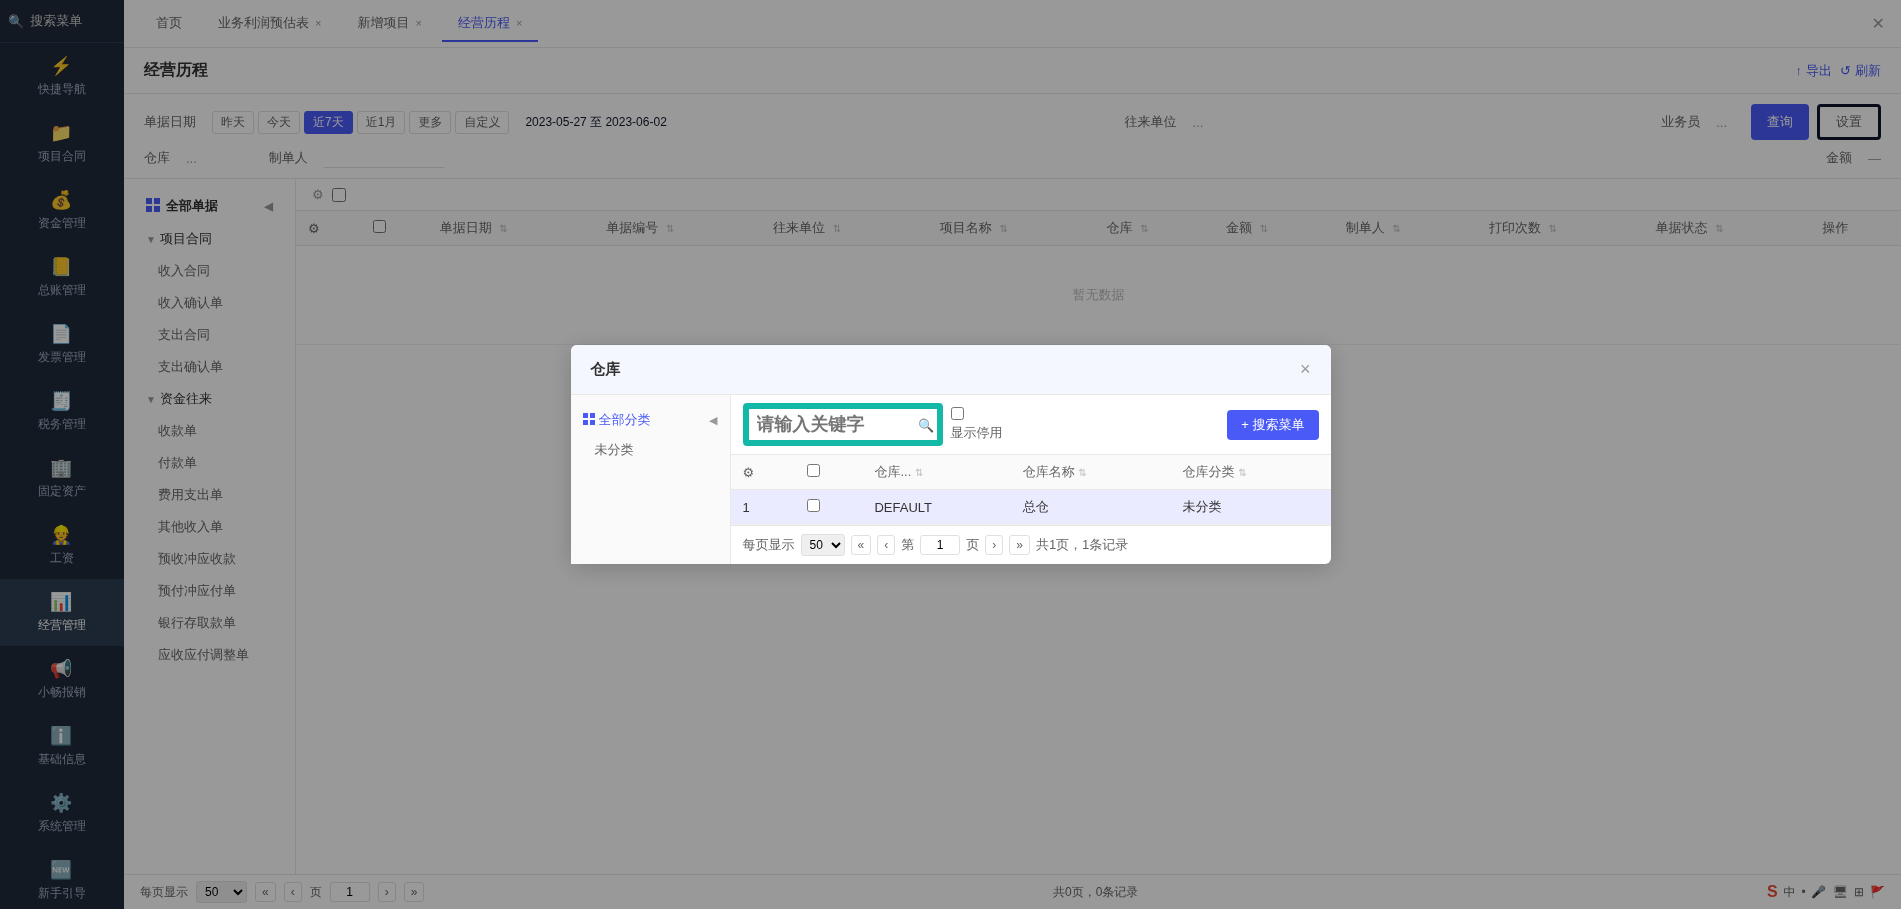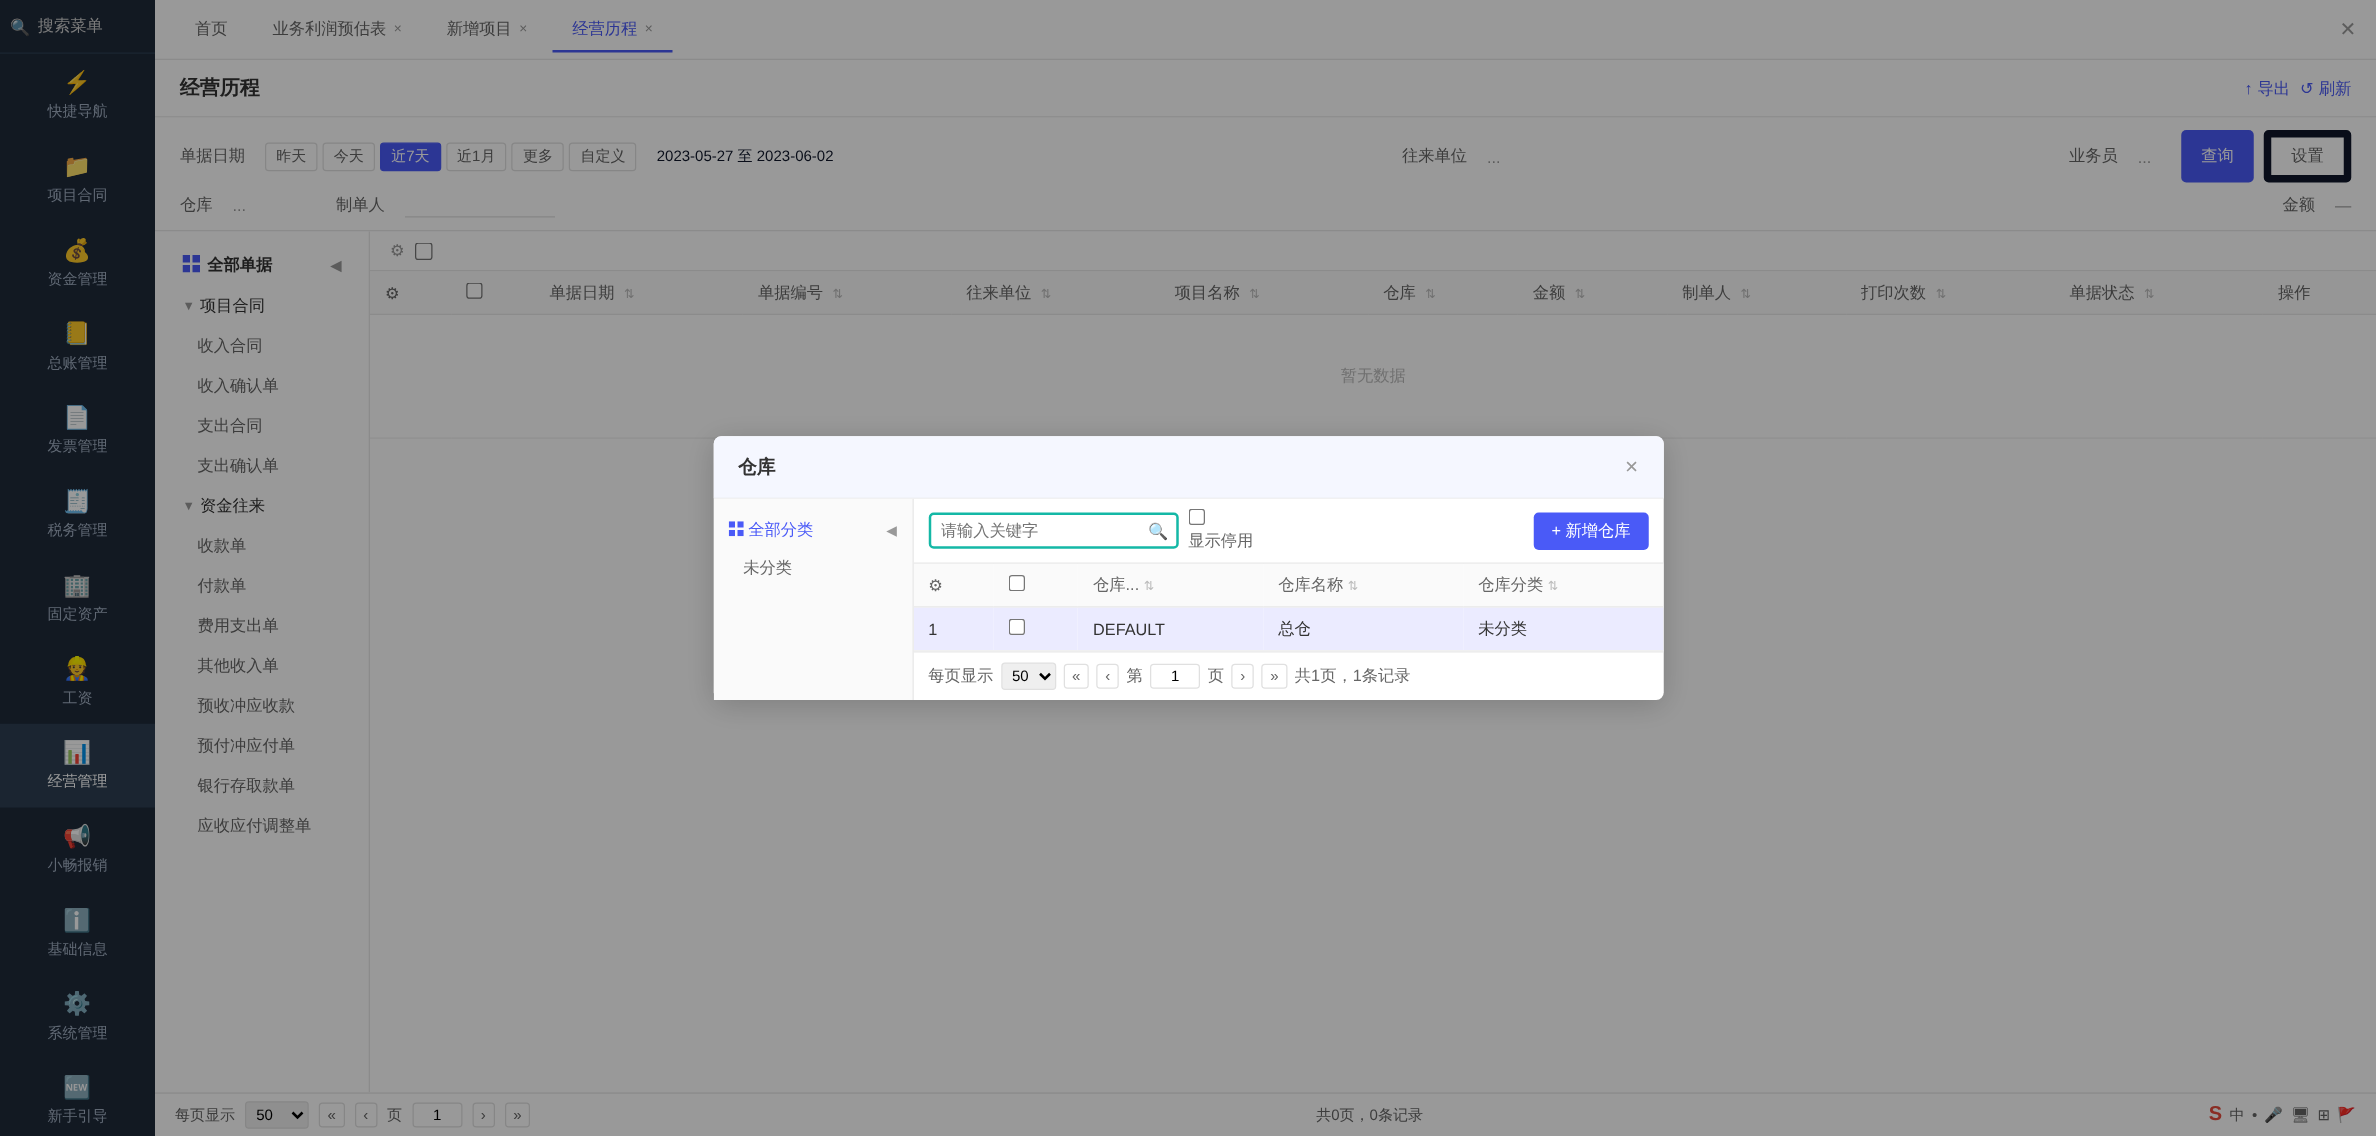--- a/index.html
+++ b/index.html
@@ -35,21 +35,21 @@
     
     .filter-area { background: #fff; padding: 10px 20px; border-bottom: 1px solid #e8e8e8; }
     .filter-row { display: flex; align-items: center; gap: 16px; margin-bottom: 8px; }
     .filter-label { font-size: 13px; color: #666; white-space: nowrap; }
     .date-btns { display: flex; gap: 4px; align-items: center; }
     .date-btn { padding: 2px 8px; font-size: 12px; border: 1px solid #e0e0e0; border-radius: 3px; cursor: pointer; background: #fff; color: #666; }
     .date-btn.active { background: #4a5af7; color: #fff; border-color: #4a5af7; }
     .date-range { font-size: 12px; color: #0f172a; }
     .filter-dots { color: #999; cursor: pointer; }
     .query-btn { background: #4a5af7; color: #fff; border: none; padding: 6px 16px; border-radius: 4px; cursor: pointer; font-size: 13px; }
-    .setting-btn { background: #fff; color: #666; border: 6px solid #0f172a; padding: 6px 16px; border-radius: 4px; cursor: pointer; font-size: 13px; }
+    .setting-btn { background: #fff; color: #666; border: 3px solid #0f172a; padding: 6px 16px; border-radius: 4px; cursor: pointer; font-size: 13px; }
 
     
     .filter-row3 { display: flex; align-items: center; gap: 16px; margin-top: 4px; }
 
     
     .content-area { display: flex; flex: 1; overflow: hidden; }
     .sub-sidebar { width: 172px; background: #fff; border-right: 1px solid #e8e8e8; padding: 10px 10px; overflow-y: auto; flex-shrink: 0; }
     .sub-sidebar-header { padding: 8px 12px; font-size: 13px; font-weight: 600; color: #333; display: flex; align-items: center; gap: 6px; }
     .sub-sidebar-item { padding: 7px 12px 7px 24px; font-size: 13px; color: #666; cursor: pointer; }
     .sub-sidebar-group { padding: 7px 12px; font-size: 13px; color: #333; cursor: pointer; display: flex; align-items: center; gap: 4px; }
@@ -78,21 +78,21 @@
     .modal { background: #fff; border-radius: 6px; width: 760px; max-height: 600px; display: flex; flex-direction: column; box-shadow: 0 4px 24px rgba(0,0,0,0.18); }
     .modal-header { padding: 14px 20px; border-bottom: 1px solid #e8e8e8; display: flex; align-items: center; justify-content: space-between; background: #f5f7ff; border-radius: 6px 6px 0 0; }
     .modal-title { font-size: 15px; font-weight: 600; color: #333; }
     .modal-close { cursor: pointer; color: #999; font-size: 18px; }
     .modal-body { display: flex; flex: 1; overflow: hidden; }
     .modal-left { width: 160px; border-right: 1px solid #e8e8e8; padding: 10px 0; background: #fafafa; flex-shrink: 0; }
     .modal-left-header { padding: 6px 12px; font-size: 13px; color: #4a5af7; font-weight: 500; display: flex; align-items: center; gap: 4px; cursor: pointer; }
     .modal-left-item { padding: 6px 12px 6px 24px; font-size: 13px; color: #666; cursor: pointer; }
     .modal-right { flex: 1; display: flex; flex-direction: column; overflow: hidden; }
     .modal-toolbar { padding: 8px 12px; display: flex; align-items: center; gap: 8px; border-bottom: 1px solid #e8e8e8; }
-    .modal-search { border: 2px solid #14b8a6; border-radius: 4px; padding: 5px 30px 5px 8px; font-size: 13px; width: 200px; outline: none; }
+    .modal-search { border: 6px solid #14b8a6; border-radius: 4px; padding: 5px 30px 5px 8px; font-size: 18px; width: 200px; outline: none; font-weight: bold; }
     .search-icon-wrap { position: relative; }
     .search-icon-inner { position: absolute; right: 8px; top: 50%; transform: translateY(-50%); color: #bbb; cursor: pointer; }
     .modal-checkbox-label { display: flex; align-items: flex-start; gap: 4px; font-size: 13px; color: #666; cursor: pointer; flex-direction: column; }
     .modal-add-btn { margin-left: auto; background: #4a5af7; color: #fff; border: none; padding: 6px 14px; border-radius: 4px; cursor: pointer; font-size: 13px; display: flex; align-items: center; gap: 4px; }
     .modal-table-wrap { flex: 1; overflow: auto; }
     .modal-table { width: 100%; border-collapse: collapse; font-size: 13px; }
     .modal-table th { background: #fafafa; padding: 8px 12px; text-align: left; border-bottom: 1px solid #e8e8e8; color: #666; font-weight: 500; white-space: nowrap; }
     .modal-table td { padding: 8px 12px; border-bottom: 1px solid #f0f0f0; color: #333; }
     .modal-table tr.selected td { background: #ebebff; }
     .modal-table th .sort-arrows { font-size: 10px; color: #bbb; }
@@ -376,21 +376,21 @@
 
         <div class="modal-toolbar">
           <div class="search-icon-wrap">
             <input class="modal-search" type="text" placeholder="请输入关键字" style="">
             <span class="search-icon-inner">🔍</span>
           </div>
           <label class="modal-checkbox-label">
             <input type="checkbox" style="">
             <span>显示停用</span>
           </label>
-          <button class="modal-add-btn">+ 新增仓库</button>
+          <button class="modal-add-btn">+ 搜索菜单</button>
         </div>
 
         <div class="modal-table-wrap">
           <table class="modal-table">
             <thead>
               <tr>
                 <th>⚙</th>
                 <th><input type="checkbox" style=""></th>
                 <th>仓库... <span class="sort-arrows">⇅</span></th>
                 <th>仓库名称 <span class="sort-arrows">⇅</span></th>

